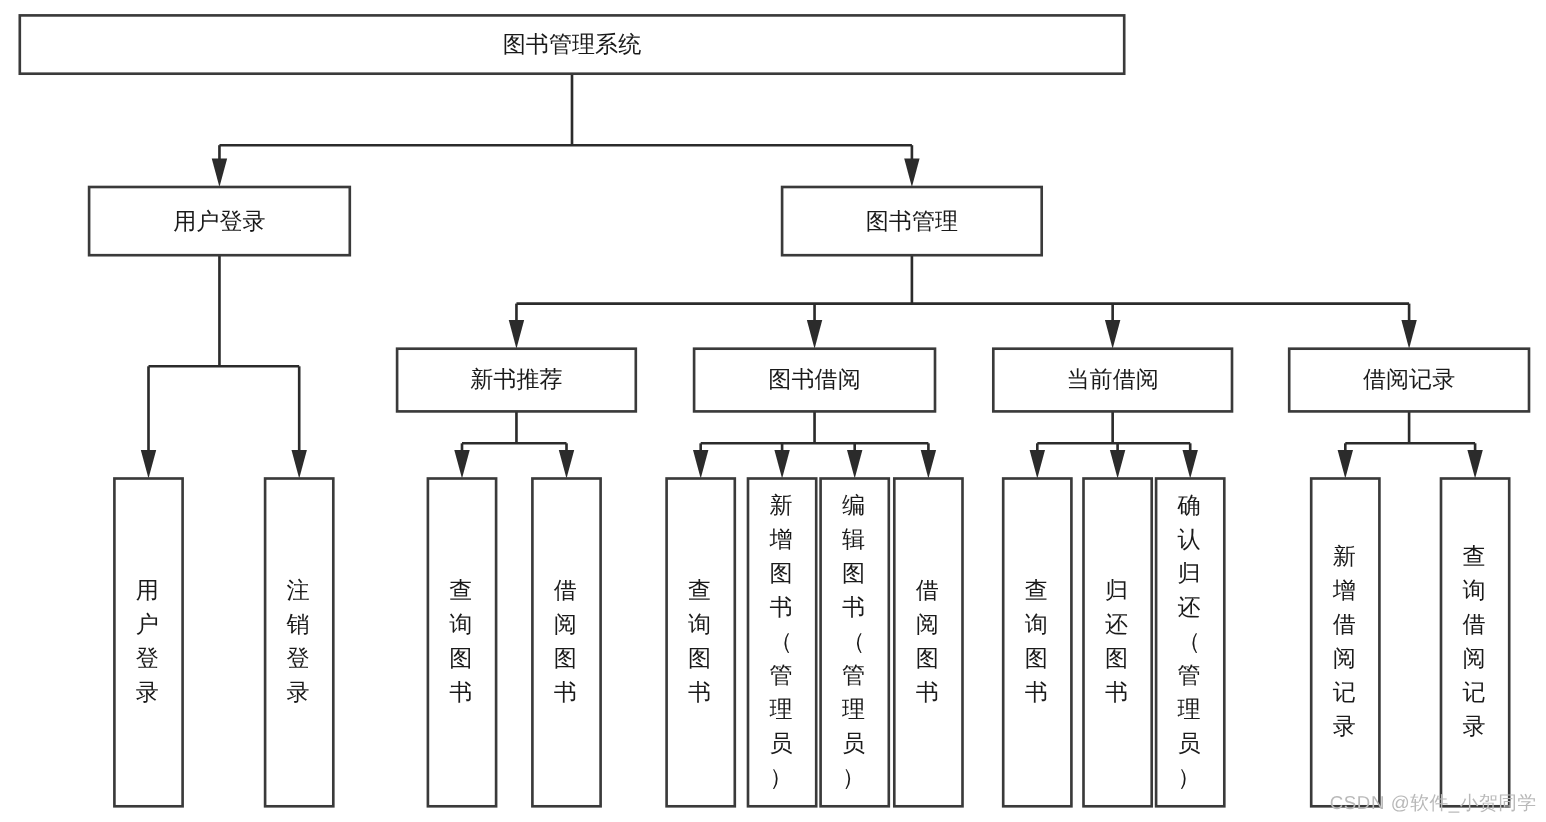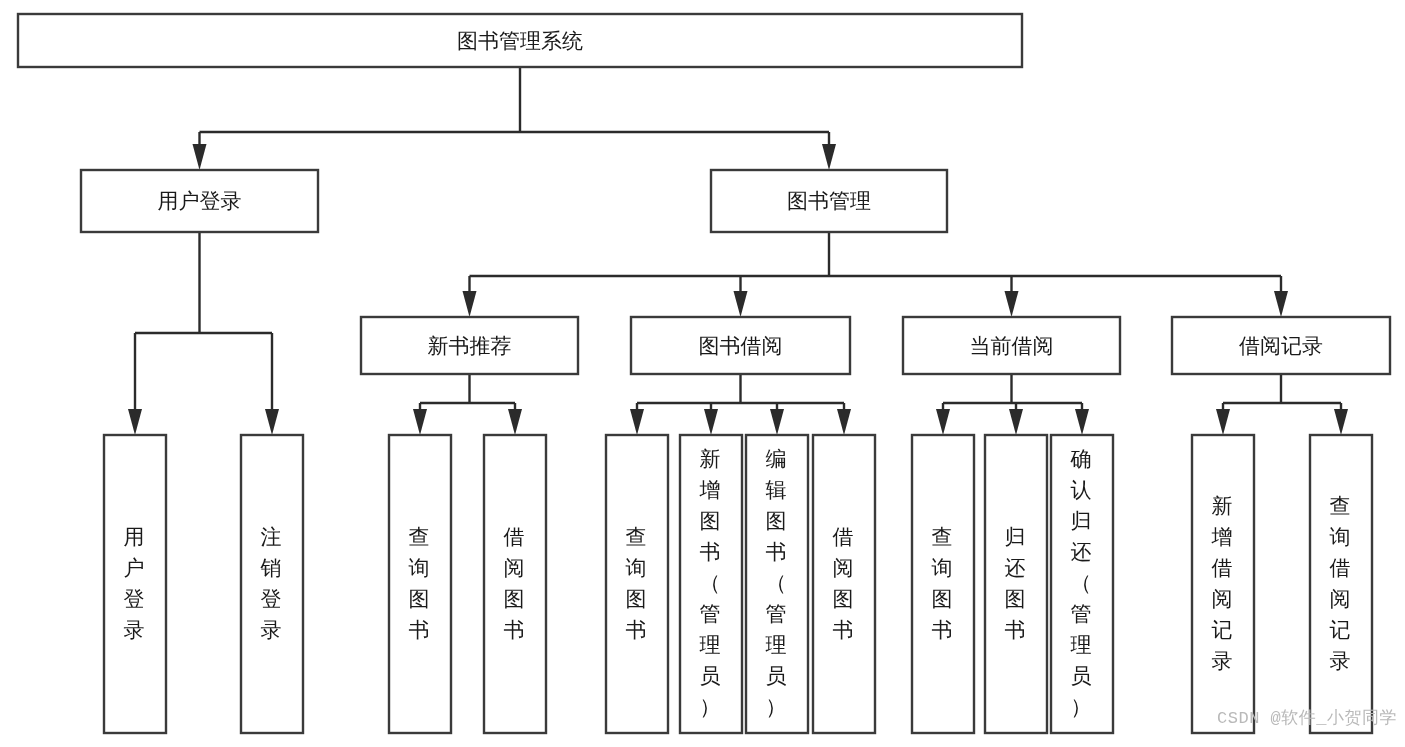--- a/index.html
+++ b/index.html
@@ -47,22 +47,22 @@
     fill: none;
     stroke-linecap: butt;
   }
   .arrow-head {
     fill: #2b2b2b;
     stroke: none;
   }
   .watermark {
     position: absolute;
     right: 8px;
-    bottom: 18px;
-    font-family: Liberation Mono, monospace;
+    bottom: 6px;
+    font-family: Liberation Sans, sans-serif;
     font-size: 17px;
     color: #b9b9b9;
     letter-spacing: 0.5px;
     white-space: nowrap;
     pointer-events: none;
   }
 </style>
 </head>
 <body>
 

